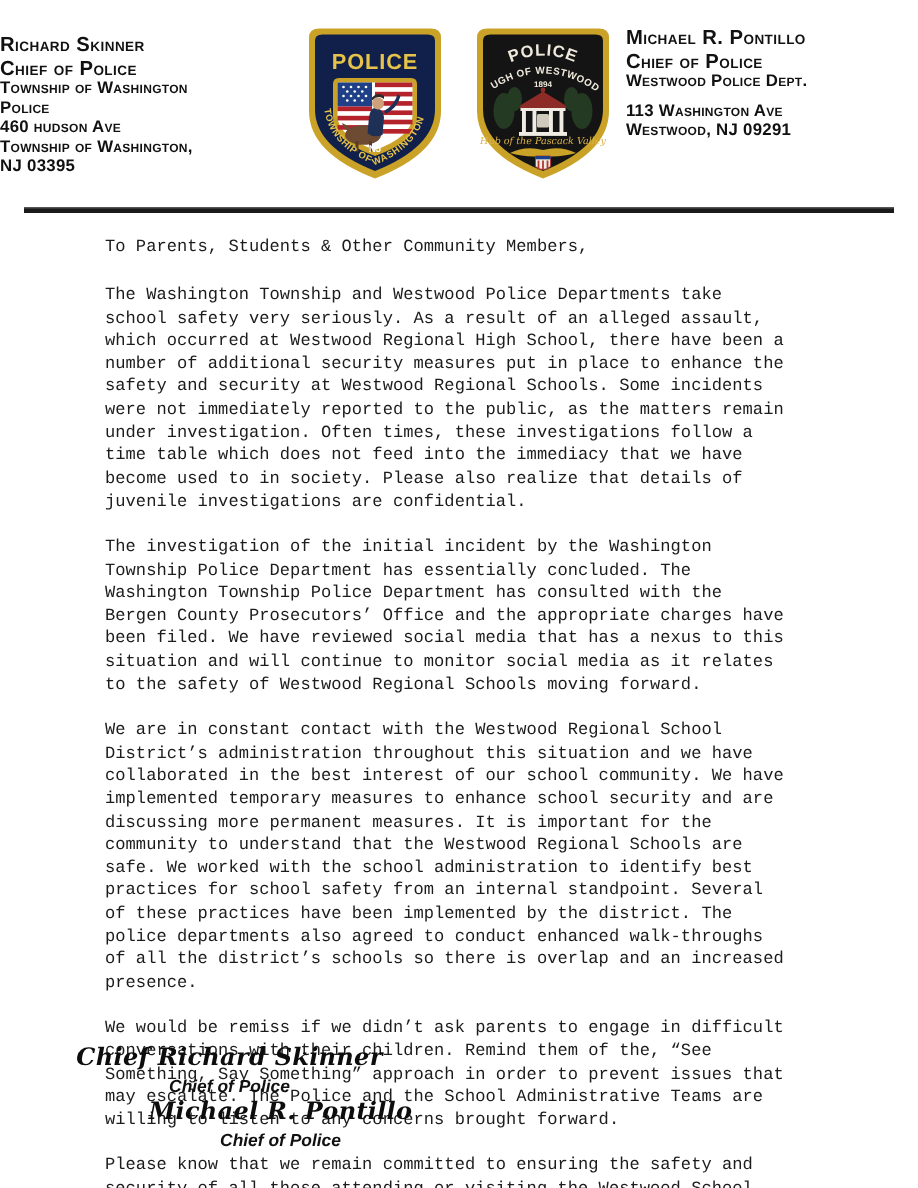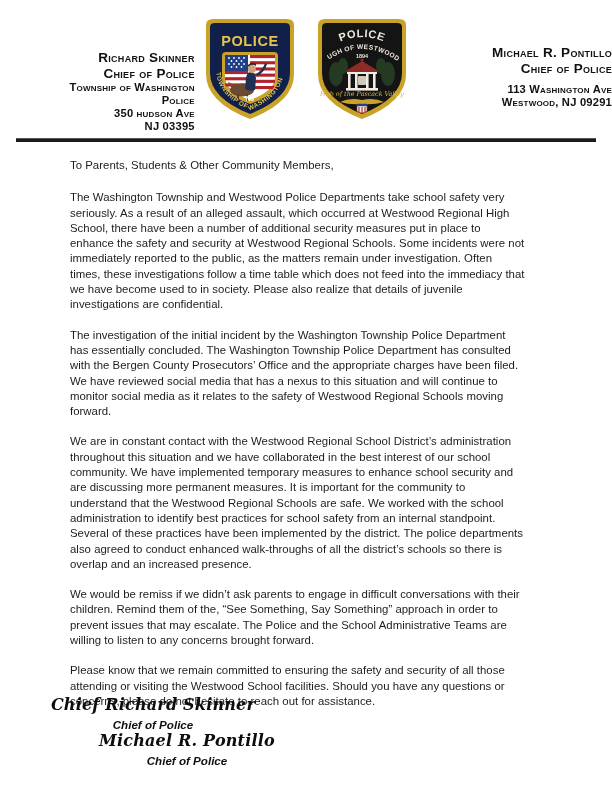--- a/index.html
+++ b/index.html
@@ -25,23 +25,22 @@
     width: 612px;
     height: 132px;
     display: flex;
     flex-direction: row;
     align-items: flex-start;
     justify-content: center;
   }
   .head-block {
     width: 196px;
     padding-top: 20px;
-    text-align: right;
+    text-align: left;
     line-height: 1.16;
-    margin-top: 28px;
   }
   .head-block.left { padding-top: 22px; }
   .head-block.right { padding-top: 17px; }
 
   .hb-name {
     font-size: 13.5px;
     font-weight: bold;
     font-variant: small-caps;
     letter-spacing: 0.3px;
     white-space: nowrap;
@@ -89,20 +88,21 @@
     top: 158px;
     width: 455px;
   }
   .para {
     font-size: 11.4px;
     line-height: 15.3px;
     text-align: left;
     margin: 0 0 15px 0;
     letter-spacing: 0.02px;
     color: #1c1c1c;
+    font-family: Liberation Mono, monospace;
   }
   .para.salutation { margin-bottom: 17px; }
 
   
   .sig-row {
     position: absolute;
     left: 0;
     top: 695px;
     width: 612px;
     display: flex;
@@ -136,21 +136,22 @@
 
 <div class="page">
 
   <div class="letterhead">
 
     <div class="head-block left">
       <div class="hb-name">Richard Skinner</div>
       <div class="hb-title">Chief of Police</div>
       <div class="hb-line">Township of Washington</div>
       <div class="hb-line">Police</div>
-      <div class="hb-line">350 hudson Ave</div>
+      <div class="hb-line">460 hudson Ave</div>
+      <div class="hb-line">Township of Washington,</div>
       <div class="hb-line">NJ 03395</div>
     </div>
 
     <div class="badge-wrap">
       <svg width="96" height="106" viewBox="0 0 96 106" aria-hidden="true">
         <defs>
           <clipPath id="shieldClipA">
             <path d="M6 10 Q6 5 12 5 L84 5 Q90 5 90 10 L90 58 Q90 84 48 101 Q6 84 6 58 Z"></path>
           </clipPath>
         </defs>
@@ -264,20 +265,21 @@
           <rect x="44.4" y="91" width="1.2" height="6"></rect>
           <rect x="47.4" y="91" width="1.2" height="6.5"></rect>
           <rect x="50.4" y="91" width="1.2" height="6"></rect>
         </g>
       </svg>
     </div>
 
     <div class="head-block right">
       <div class="hb-name">Michael R. Pontillo</div>
       <div class="hb-title">Chief of Police</div>
+      <div class="hb-line">Westwood Police Dept.</div>
       <div class="hb-gap"></div>
       <div class="hb-line">113 Washington Ave</div>
       <div class="hb-line">Westwood, NJ 09291</div>
     </div>
 
   </div>
 
   <div class="divider"></div>
 
   <div class="body-area">

